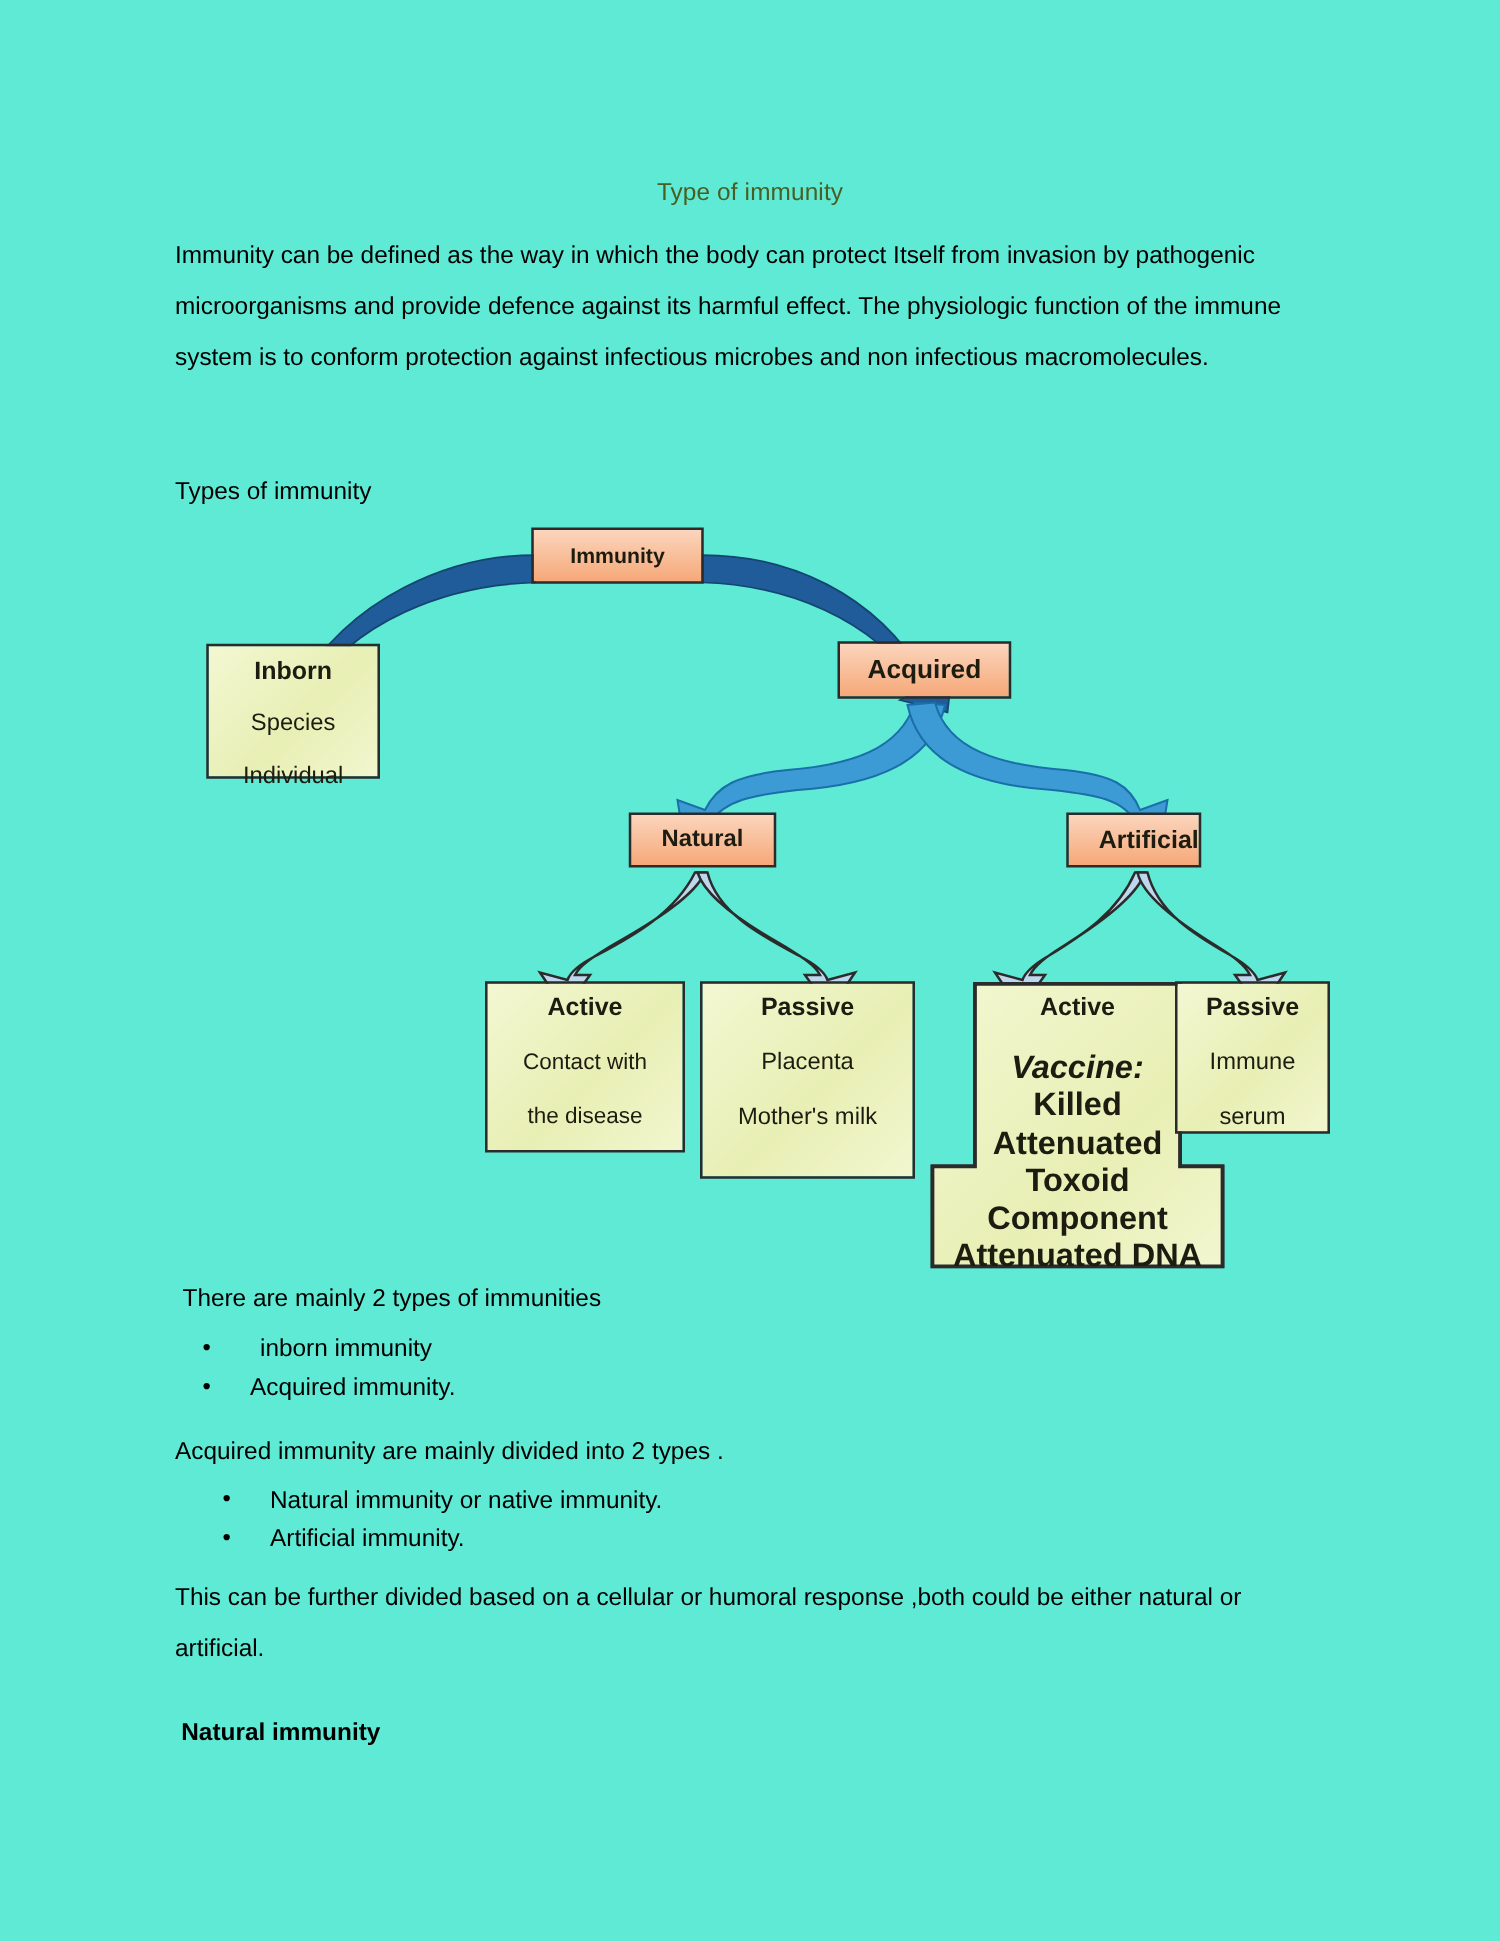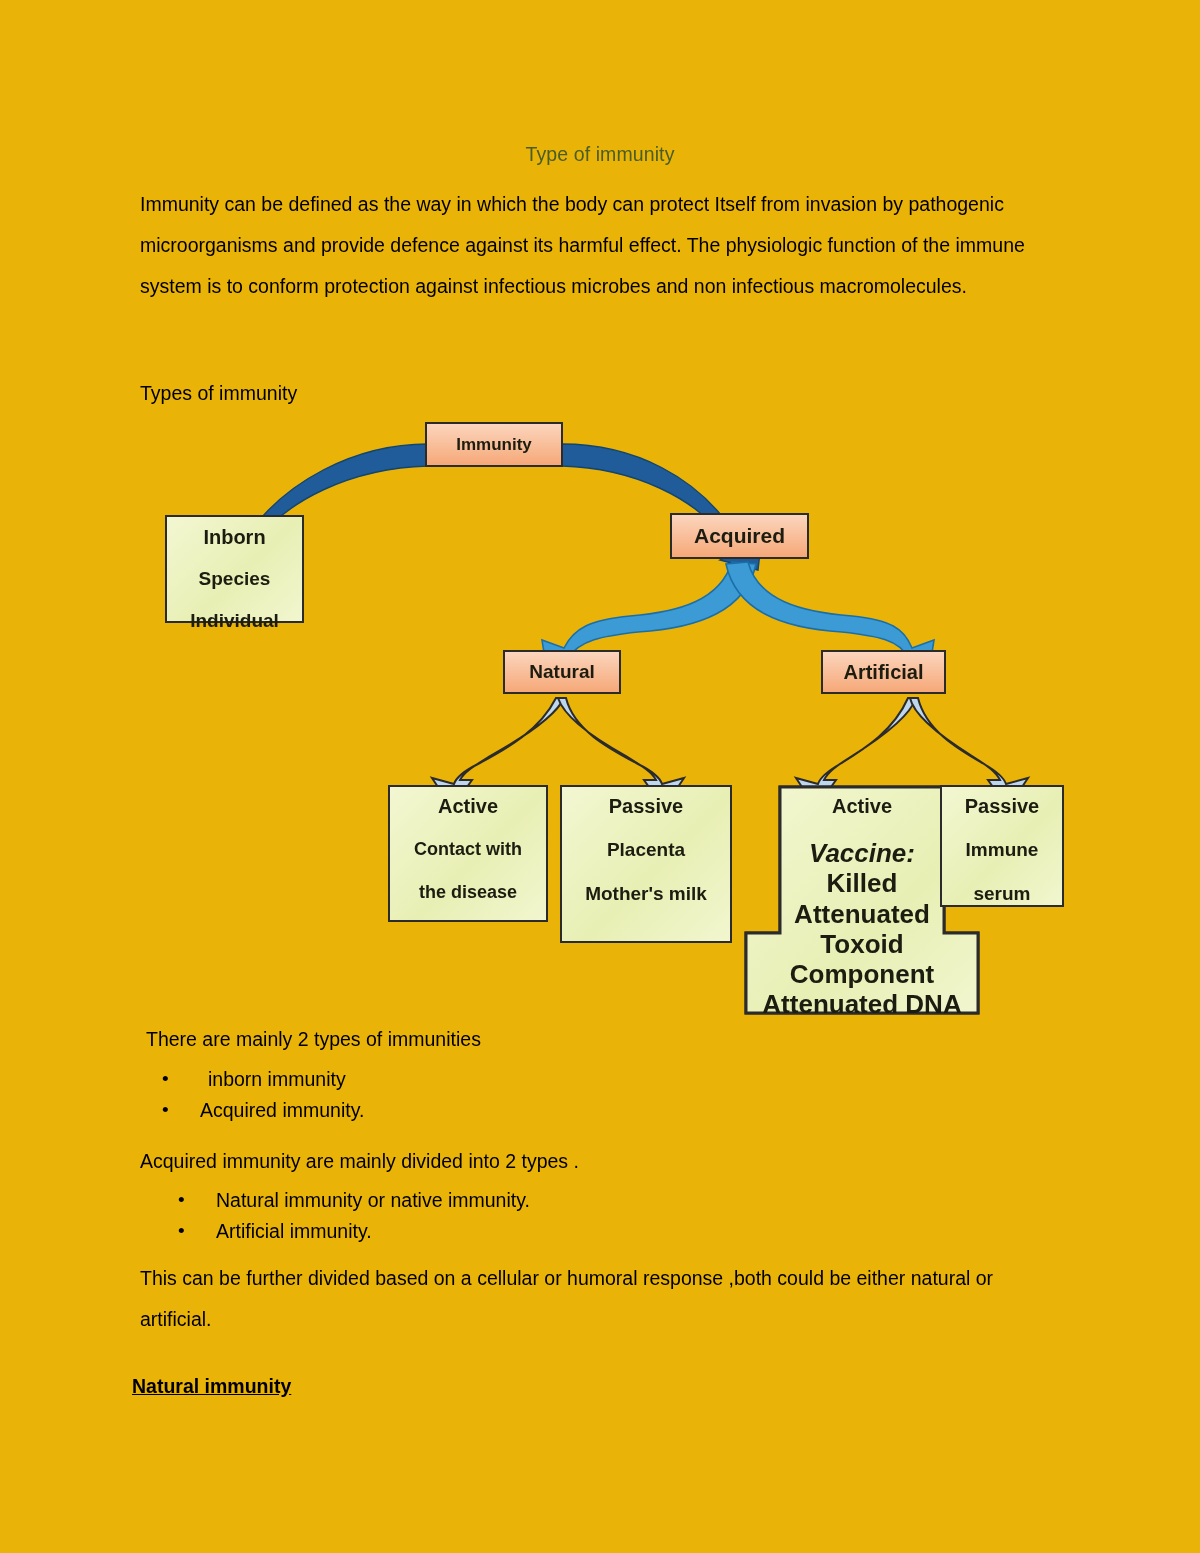--- a/index.html
+++ b/index.html
@@ -14,21 +14,21 @@
     font-family: "Liberation Sans", sans-serif;
     color: #000000;
     overflow: hidden;
   }
 
   .page {
     position: absolute;
     left: 0; top: 0;
     width: 1200px;
     height: 1553px;
-    background: #eab308;
+    background: #5eead4;
   }
 
   
   .doc-title {
     position: absolute;
     left: 140px;
     top: 143px;
     width: 920px;
     text-align: center;
     font-size: 19.5px;
@@ -47,25 +47,24 @@
   }
 
   .p-intro { top: 184px; }
   .p-types { top: 373px; width: 400px; }
   .p-there { top: 1019px; left: 146px; width: 600px; }
   .p-acq   { top: 1141px; width: 700px; }
   .p-further { top: 1258px; width: 900px; }
 
   .heading-u {
     position: absolute;
-    left: 132px;
+    left: 145px;
     top: 1375px;
     font-size: 19.5px;
     font-weight: bold;
-    text-decoration: underline;
     color: #000000;
   }
 
   
   ul.bullets {
     position: absolute;
     margin: 0;
     padding: 0;
     list-style: none;
     font-size: 19.5px;
@@ -103,37 +102,37 @@
     border: 2px solid #2b2b2b;
     display: flex;
     flex-direction: column;
     align-items: center;
     font-weight: bold;
     color: #1c1c10;
     text-align: center;
     line-height: 1.12;
   }
   .node .ttl { font-weight: bold; }
-  .node .sub { font-weight: bold; }
+  .node .sub { font-weight: normal; }
 
   .node-peach {
     background: linear-gradient(180deg,#FBD5BD 0%, #F6A878 100%);
     justify-content: center;
   }
   .node-green {
     background: linear-gradient(135deg,#F3F7D2 0%, #E8EFB4 55%, #F2F6CF 100%);
   }
 
   
   #n-immunity { left: 265px; top: 22px;  width: 138px; height: 45px; font-size: 17px; }
   #n-inborn   { left: 5px;   top: 115px; width: 139px; height: 108px; font-size: 20px; padding-top: 9px; }
   #n-inborn .sub { margin-top: 20px; font-size: 19px; }
   #n-acquired { left: 510px; top: 113px; width: 139px; height: 46px; font-size: 21px; justify-content: center; }
   #n-natural  { left: 343px; top: 250px; width: 118px; height: 44px; font-size: 19px; }
-  #n-artificial { left: 661px; top: 250px; width: 125px; height: 44px; font-size: 20px; }
+  #n-artificial { left: 693px; top: 250px; width: 108px; height: 44px; font-size: 20px; align-items: flex-end; }
 
   #n-nat-active  { left: 228px; top: 385px; width: 160px; height: 137px; font-size: 20px; padding-top: 8px; }
   #n-nat-active .sub { margin-top: 22px; font-size: 18px; }
   #n-nat-passive { left: 400px; top: 385px; width: 172px; height: 158px; font-size: 20px; padding-top: 8px; }
   #n-nat-passive .sub { margin-top: 22px; font-size: 19px; }
   #n-art-passive { left: 780px; top: 385px; width: 124px; height: 122px; font-size: 20px; padding-top: 8px; }
   #n-art-passive .sub { margin-top: 22px; font-size: 19px; }
 
   
   .node-art-active {

